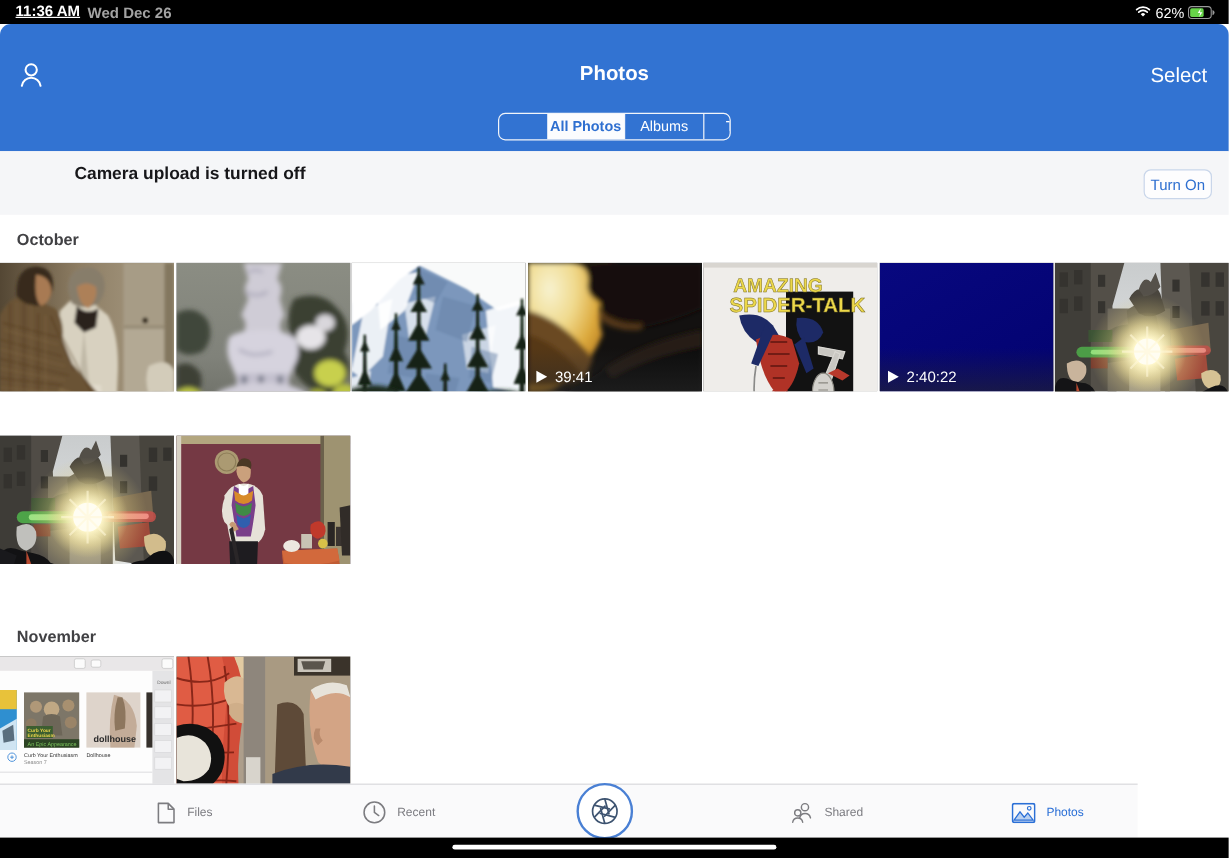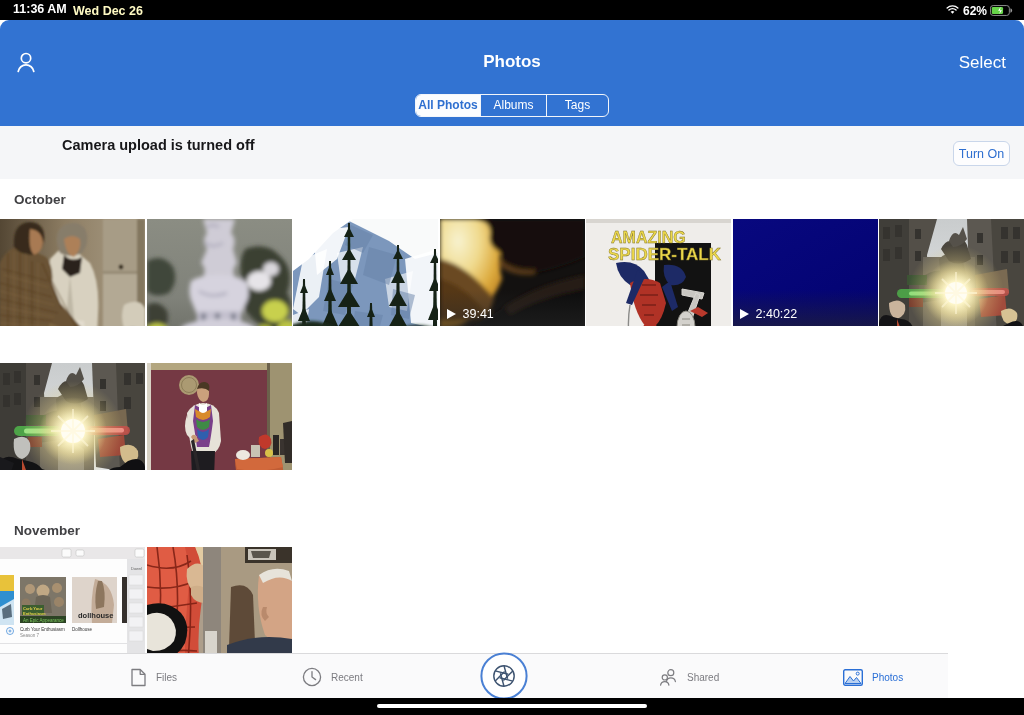--- a/index.html
+++ b/index.html
@@ -1,31 +1,31 @@
 <!DOCTYPE html>
 <html><head>
 <meta charset="utf-8">
 <style>
   html,body{margin:0;padding:0;}
   body{width:1024px;height:715px;position:relative;overflow:hidden;background:#fff;
        font-family:"Liberation Sans",sans-serif;-webkit-font-smoothing:antialiased;}
   .abs{position:absolute;}
   
   #status{left:0;top:0;width:1024px;height:20px;background:#000;color:#fff;}
-  #status .time{position:absolute;left:13px;top:2px;font-size:12.5px;font-weight:700;}
-  #status .date{position:absolute;left:73px;top:3.5px;font-size:12.5px;font-weight:600;color:#fef9c3;}
-  #status .pct{position:absolute;left:963px;top:3.5px;font-size:12px;font-weight:700;}
+  #status .time{position:absolute;left:13px;top:2px;font-size:12.5px;font-weight:700;text-decoration:underline;}
+  #status .date{position:absolute;left:73px;top:3.5px;font-size:12.5px;font-weight:600;color:#a3a3a3;}
+  #status .pct{position:absolute;left:963px;top:3.5px;font-size:12px;font-weight:400;}
   
   #hdr{left:0;top:20px;width:1024px;height:106px;background:#3273d2;border-radius:9px 9px 0 0;}
   #hdr .title{position:absolute;left:0;right:0;top:32px;text-align:center;color:#fff;font-size:17px;font-weight:700;}
   #hdr .select{position:absolute;right:18px;top:33px;color:#fff;font-size:17px;font-weight:400;}
   
   #seg{position:absolute;left:415px;top:73.5px;width:192px;height:21px;border:1px solid #f2f5fa;border-radius:6px;display:flex;overflow:hidden;}
   #seg .s{flex:0 0 auto;display:flex;align-items:center;justify-content:center;font-size:12px;color:#fff;white-space:nowrap;}
-  #seg .s1{width:64px;background:#fbfcfe;color:#2e6fd0;font-weight:600;}
+  #seg .s1{width:64px;background:#fbfcfe;color:#2e6fd0;font-weight:600;margin-left:40px;}
   #seg .s2{width:65px;border-left:1px solid #f2f5fa;border-right:1px solid #f2f5fa;}
   #seg .s3{width:61px;}
   
   #banner{left:0;top:126px;width:1024px;height:53px;background:#f5f6f8;}
   #banner .t1{position:absolute;left:14px;top:11px;font-size:14.5px;font-weight:700;color:#17171a;margin-left:48px;}
   #banner .t2{position:absolute;left:14px;top:31px;font-size:11.5px;color:#6f6f73;}
   #turnon{position:absolute;left:953px;top:15px;width:55px;height:23px;border:1.5px solid #c9d6ea;border-radius:6px;background:#fdfdfe;
           color:#2e6fd0;font-size:12.5px;display:flex;align-items:center;justify-content:center;}
   .moLabel{font-size:13.5px;font-weight:700;color:#414144;}
   

